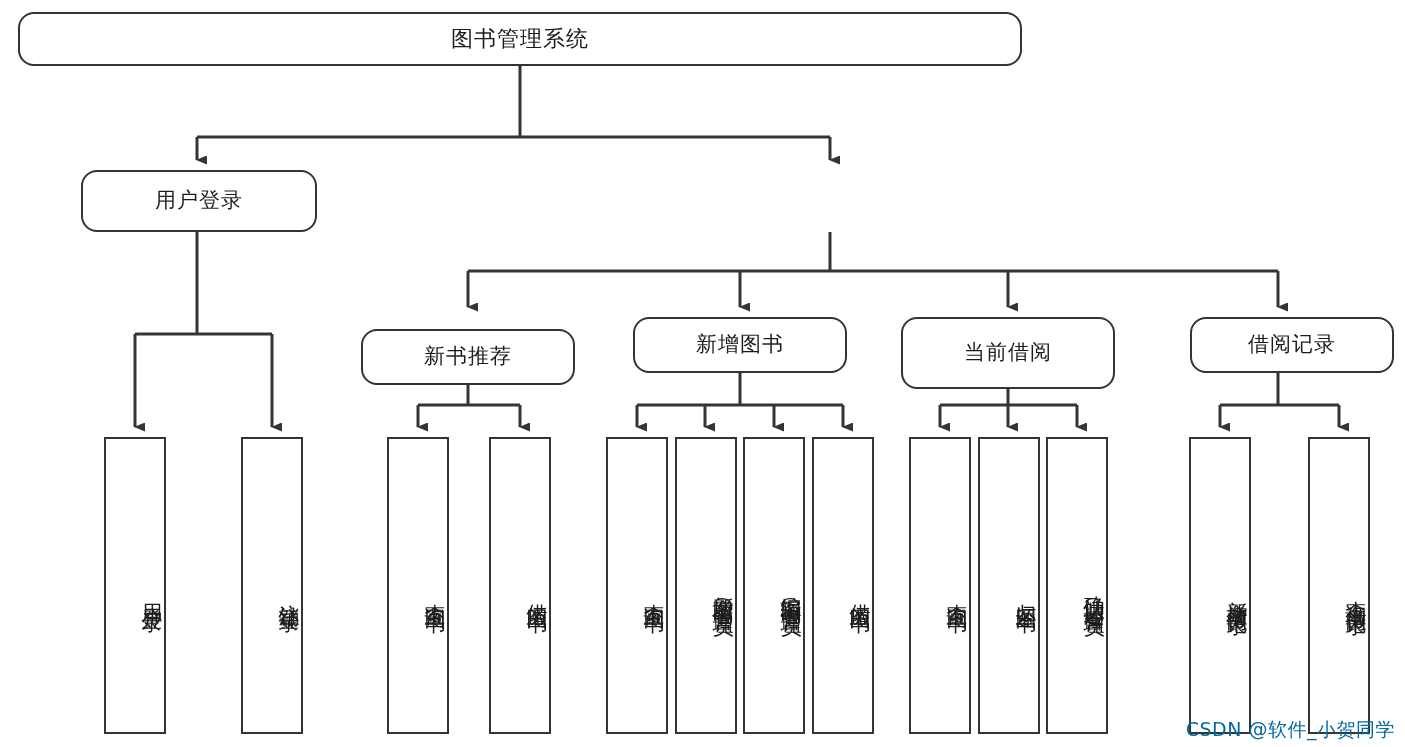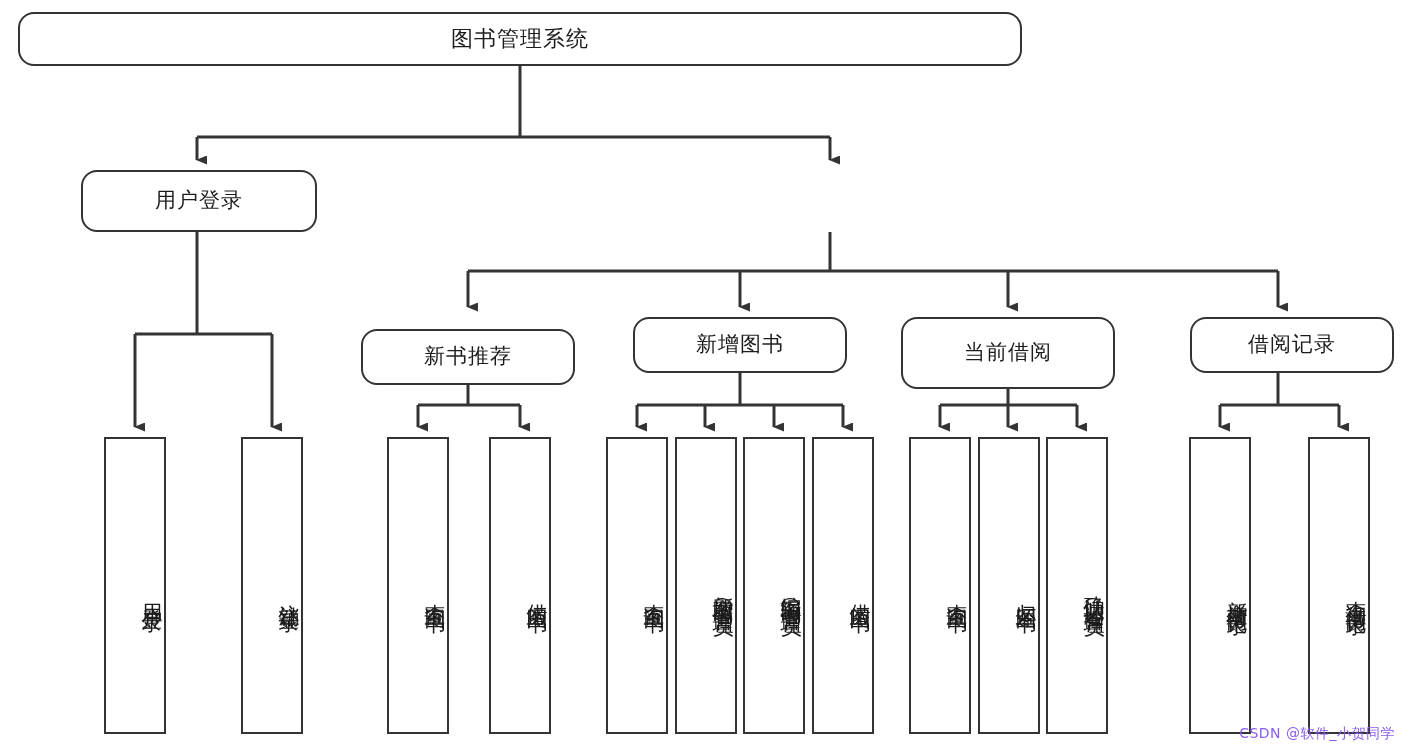--- a/index.html
+++ b/index.html
@@ -45,22 +45,22 @@
     line-height:1.15;
     padding-top:14px;
     align-items:flex-start;
     justify-content:center;
   }
   .node.root{ font-size:22px; }
   #watermark{
     position:absolute;
     right:10px;
     bottom:4px;
-    font-size:14px;
-    color:#8b5cf6;
+    font-size:19px;
+    color:#0369a1;
     letter-spacing:0.5px;
     user-select:none;
     white-space:nowrap;
   }
 </style>
 </head>
 <body>
 
 <div id="diagram-root">
 

